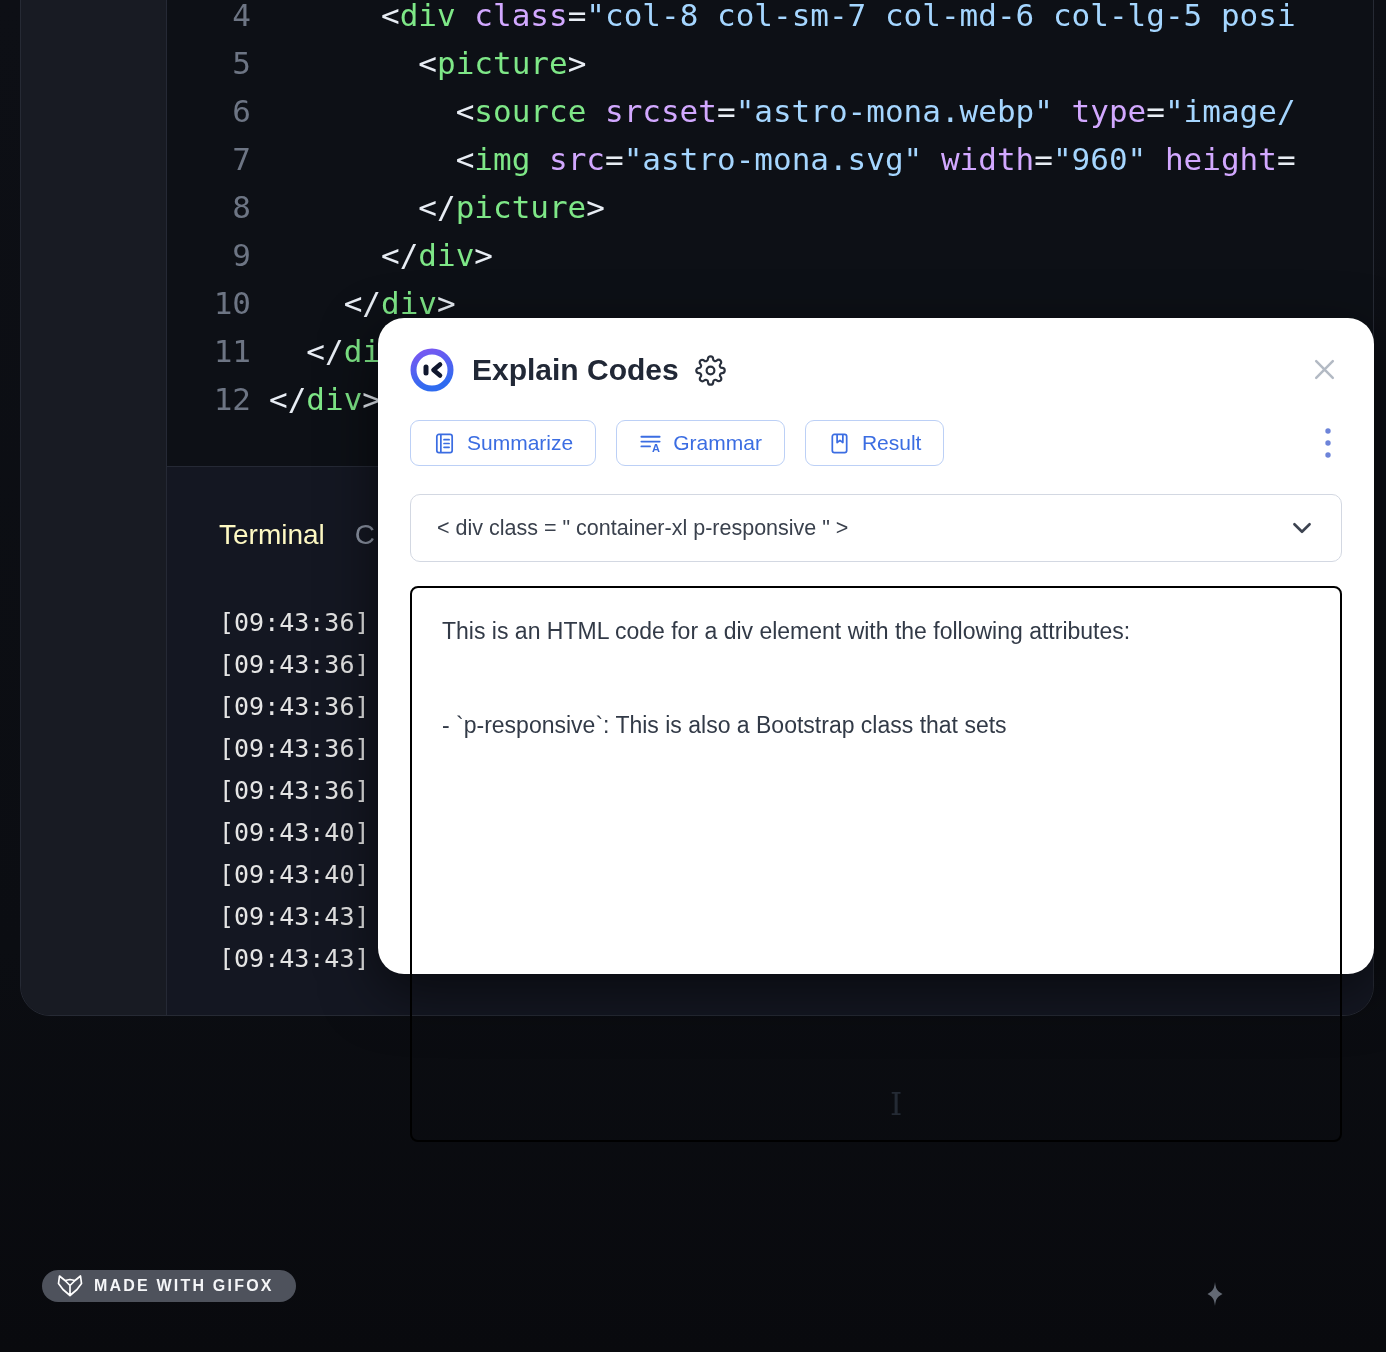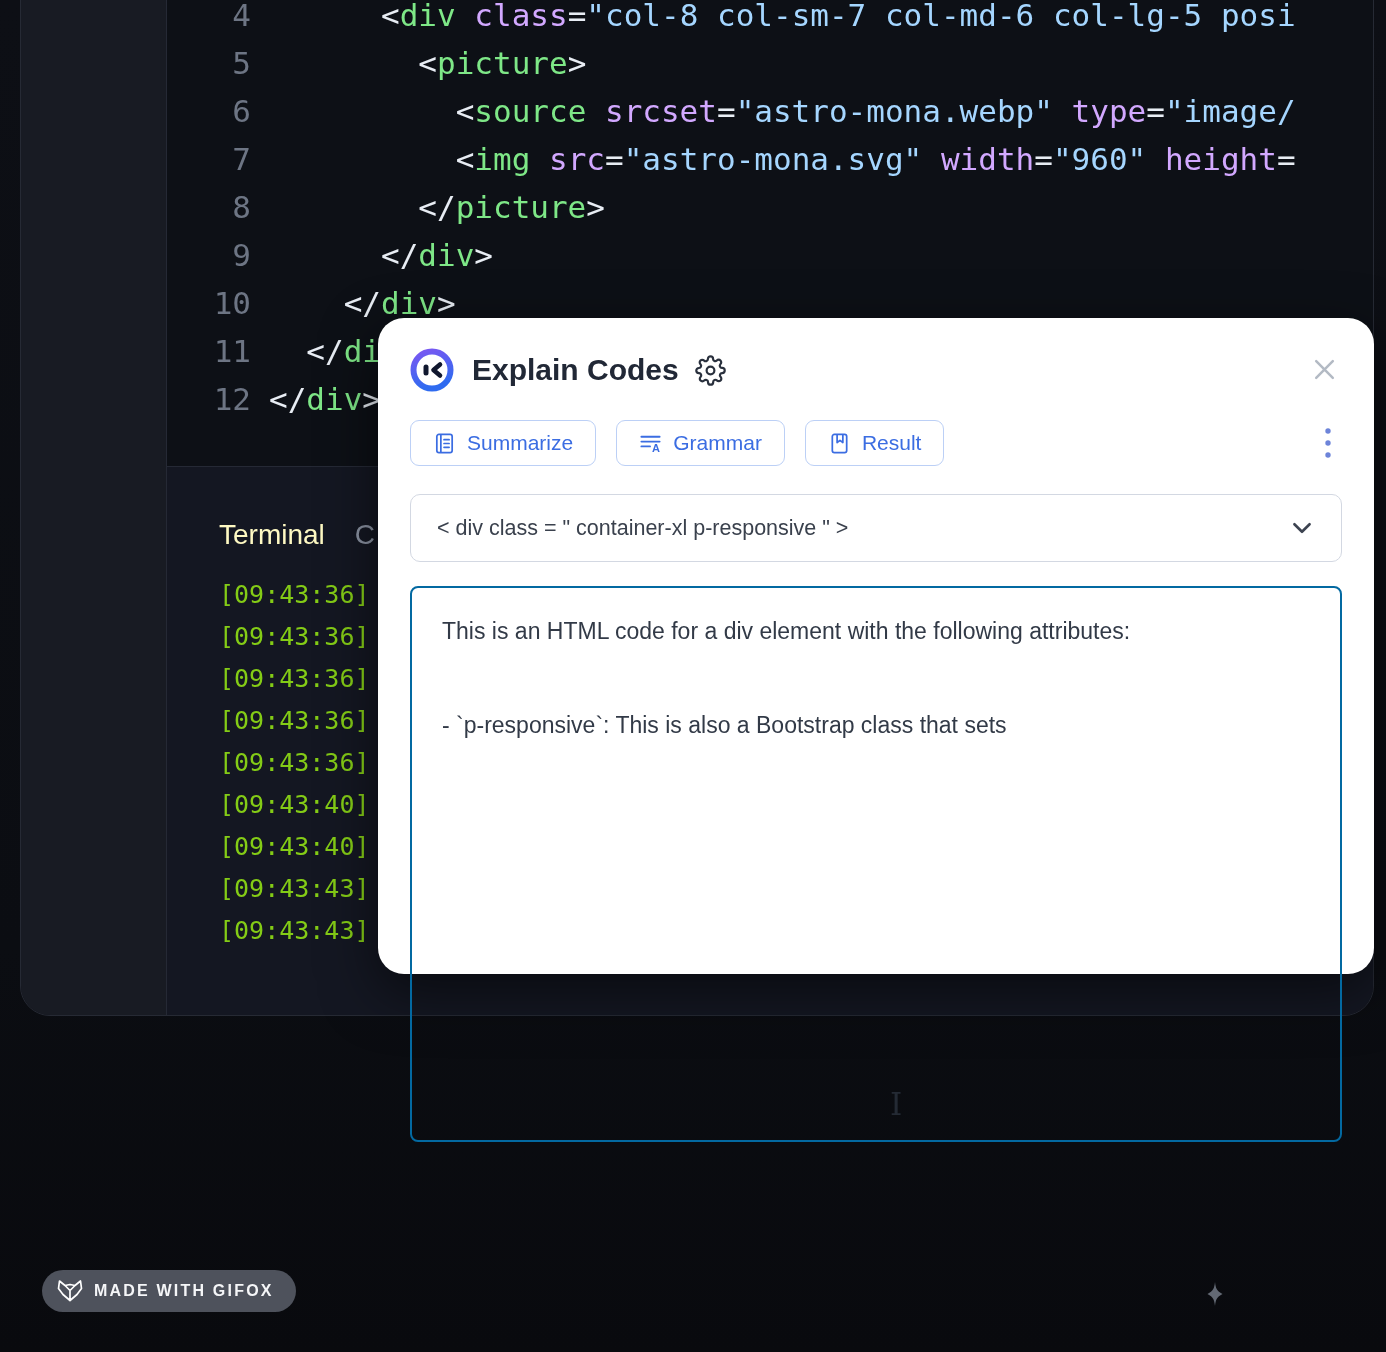--- a/index.html
+++ b/index.html
@@ -37,26 +37,26 @@
   .gutter { width: 84px; text-align: right; color: #6d7584; flex: 0 0 auto; }
   .code-text { padding-left: 18px; }
   .tk-p { color: #e8edf4; }
   .tk-t { color: #7ee787; }
   .tk-a { color: #d2a8ff; }
   .tk-s { color: #a5d6ff; }
 
   .term-header { position: absolute; top: 52px; left: 52px; display: flex; gap: 30px; align-items: baseline; }
   .term-tab-active { color: #fef9c3; font-size: 28px; }
   .term-tab-partial { color: #8b93a3; font-size: 28px; }
-  .term-lines { position: absolute; top: 107px; left: 52px;
-    font-family: "DejaVu Sans Mono", monospace; font-size: 25px; line-height: 42px; color: #84cc16; }
+  .term-lines { position: absolute; top: 135px; left: 52px;
+    font-family: "DejaVu Sans Mono", monospace; font-size: 25px; line-height: 42px; color: #e5e5e5; }
 
   
   .gifox-badge {
-    position: absolute; left: 42px; top: 1270px; height: 42px;
+    position: absolute; left: 42px; top: 1270px; height: 32px;
     display: flex; align-items: center; gap: 10px;
     padding: 0 22px 0 14px; border-radius: 22px;
     background: #4e525c; cursor: pointer;
   }
   .gifox-badge span { color: #f5f6f8; font-size: 16px; font-weight: 700; letter-spacing: 2.2px; }
   .sparkle { position: absolute; left: 1203px; top: 1281px; opacity: .85; }
 
   
   .card {
     position: absolute; left: 378px; top: 318px; width: 996px; height: 656px;
@@ -92,21 +92,21 @@
     width: 27px; height: 27px; margin-left: 14px; border-radius: 50%;
     border: 3.2px solid #9db4f2; border-right-color: #1f4fd6;
     animation: spin 1s linear infinite;
   }
   @keyframes spin { to { transform: rotate(360deg); } }
   .stop-btn { margin-left: auto; display: inline-flex; align-items: center; gap: 8px;
     color: #6e7683; font-size: 22px; font-weight: 700; cursor: pointer; }
 
   .result-box {
     margin: 24px 32px 0; height: 556px;
-    border: 2px solid #0369a1; border-radius: 8px;
+    border: 2px solid #000000; border-radius: 8px;
     padding: 20px 30px; overflow: hidden;
     font-size: 23px; line-height: 47px; color: #323a47;
     cursor: text;
   }
   .result-box p { margin-bottom: 47px; }
   .result-box p:last-child { margin-bottom: 0; }
 
   .text-cursor {
     position: absolute; left: 512px; top: 768px;
     font-family: "DejaVu Serif", serif; font-size: 31px; color: #242a34;

